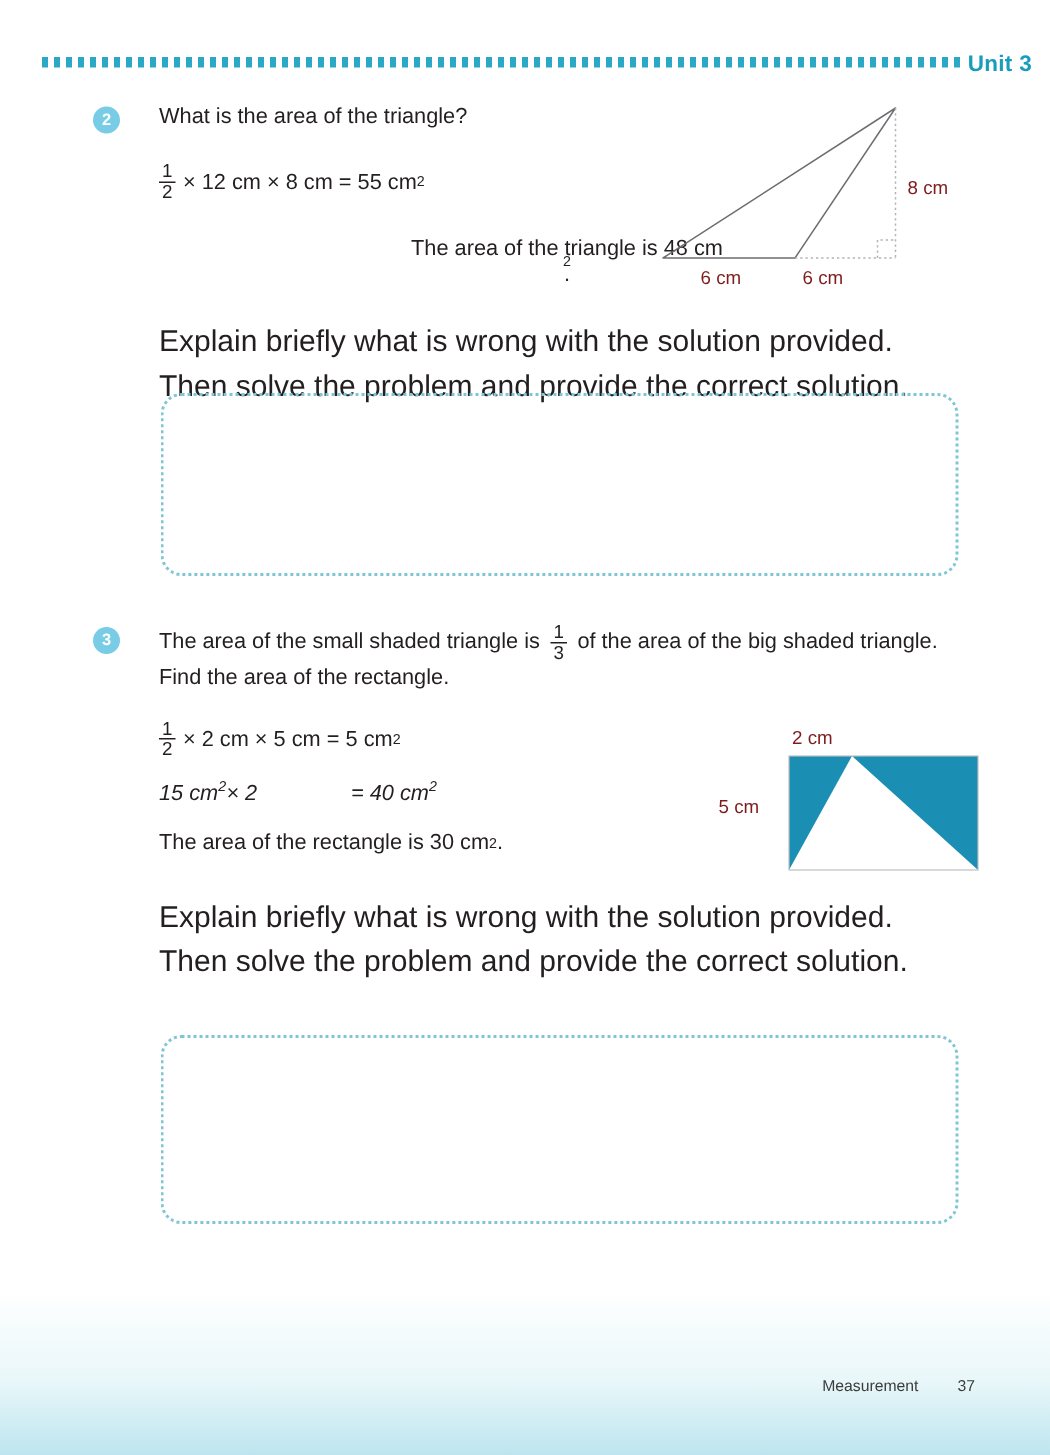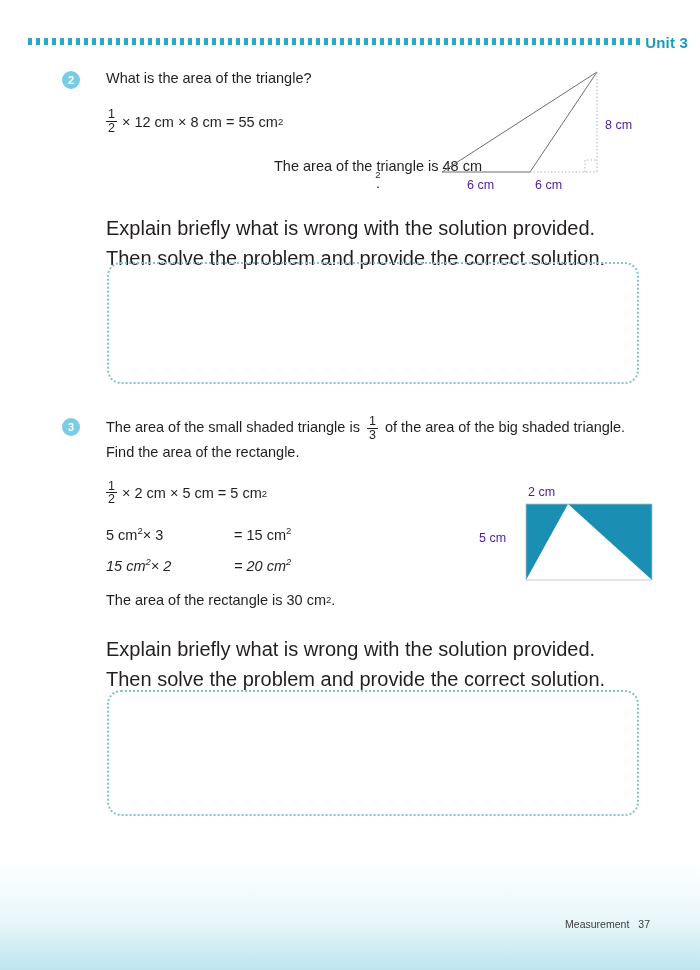--- a/index.html
+++ b/index.html
@@ -137,34 +137,34 @@
     border-radius: 14px;
     background: transparent;
   }
 
   
   .figure { position: absolute; }
 
   .fig-label {
     position: absolute;
     font-size: 12.5px;
-    color: #4c1d95;
+    color: #7f1d1d;
     white-space: nowrap;
   }
 
   
   .footer {
     position: absolute;
     right: 50px;
     bottom: 40px;
     font-size: 10.5px;
     color: #3c3c3b;
     display: flex;
     align-items: baseline;
-    gap: 9px;
+    gap: 26px;
   }
 </style>
 </head>
 <body>
 
 <div class="header">
   <div class="header-rule"></div>
   <div class="header-title">Unit 3</div>
 </div>
 
@@ -232,28 +232,24 @@
 
     <div class="mathline" style="margin-top:18px;">
       <span class="frac">
         <span class="num">1</span>
         <span class="den">2</span>
       </span>
       <span>× 2 cm × 5 cm = 5 cm</span>
         <sup class="sq">2</sup>
     </div>
 
-    <div class="calc-row" style="margin-top:20px;">
-      <span class="calc-lhs"><span>5 cm</span><sup class="sq">2</sup><span>× 3</span></span>
-      <span class="calc-rhs"><span>= 15 cm</span><sup class="sq">2</sup></span>
-    </div>
 
     <div class="calc-row" style="margin-top:14px;font-style:italic;">
       <span class="calc-lhs"><span>15 cm</span><sup class="sq">2</sup><span>× 2</span></span>
-      <span class="calc-rhs"><span>= 20 cm</span><sup class="sq">2</sup></span>
+      <span class="calc-rhs"><span>= 40 cm</span><sup class="sq">2</sup></span>
     </div>
 
     <div class="mathline" style="margin-top:16px;">
       <span>The area of the rectangle is 30 cm</span>
         <sup class="sq">2</sup>
         <span>.</span>
     </div>
 
     <div class="explain" style="margin-top:26px;">Explain briefly what is wrong with the solution provided.</div>
     <div class="explain">Then solve the problem and provide the correct solution.</div>

